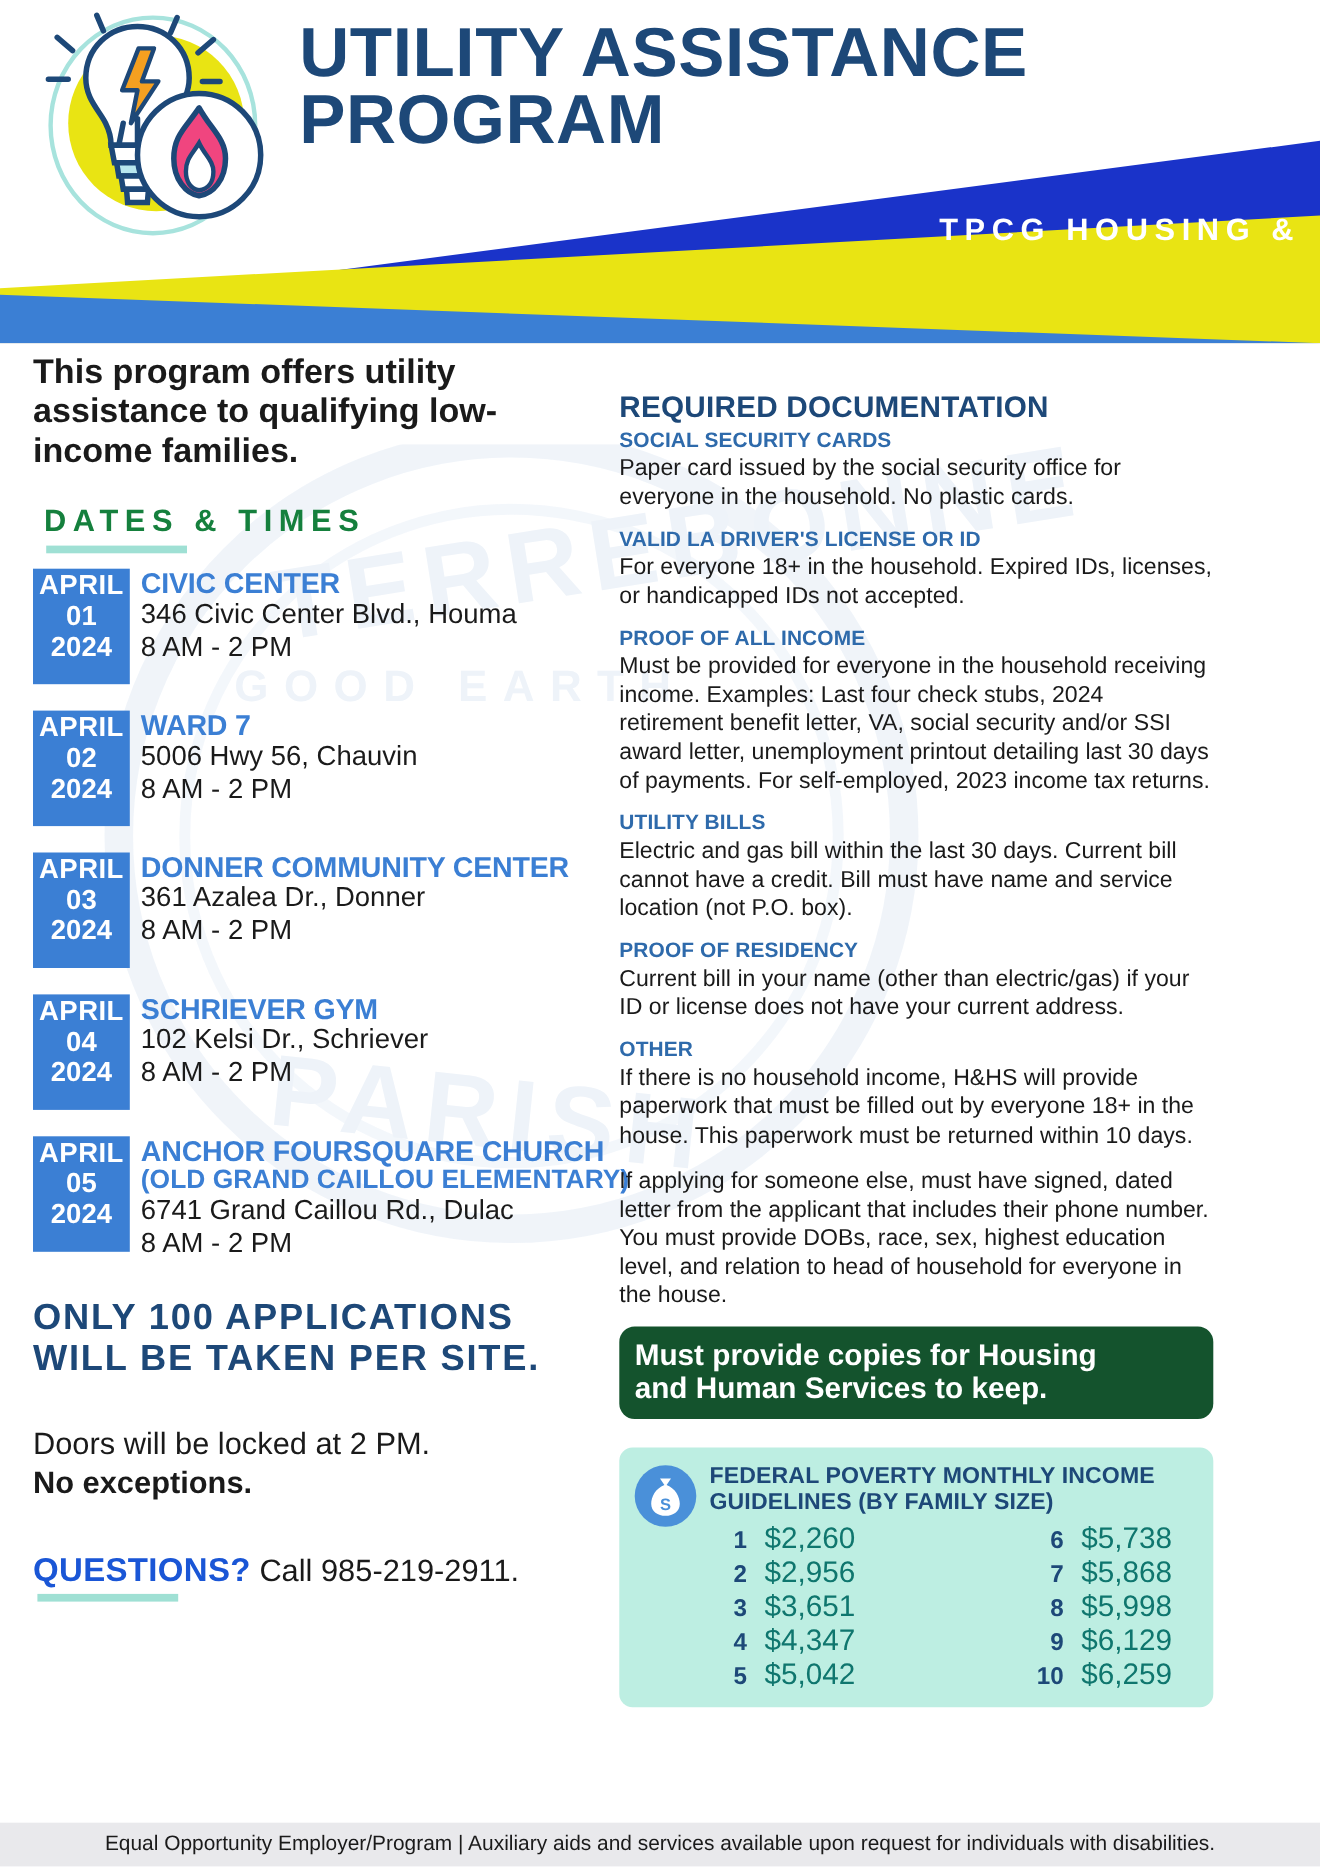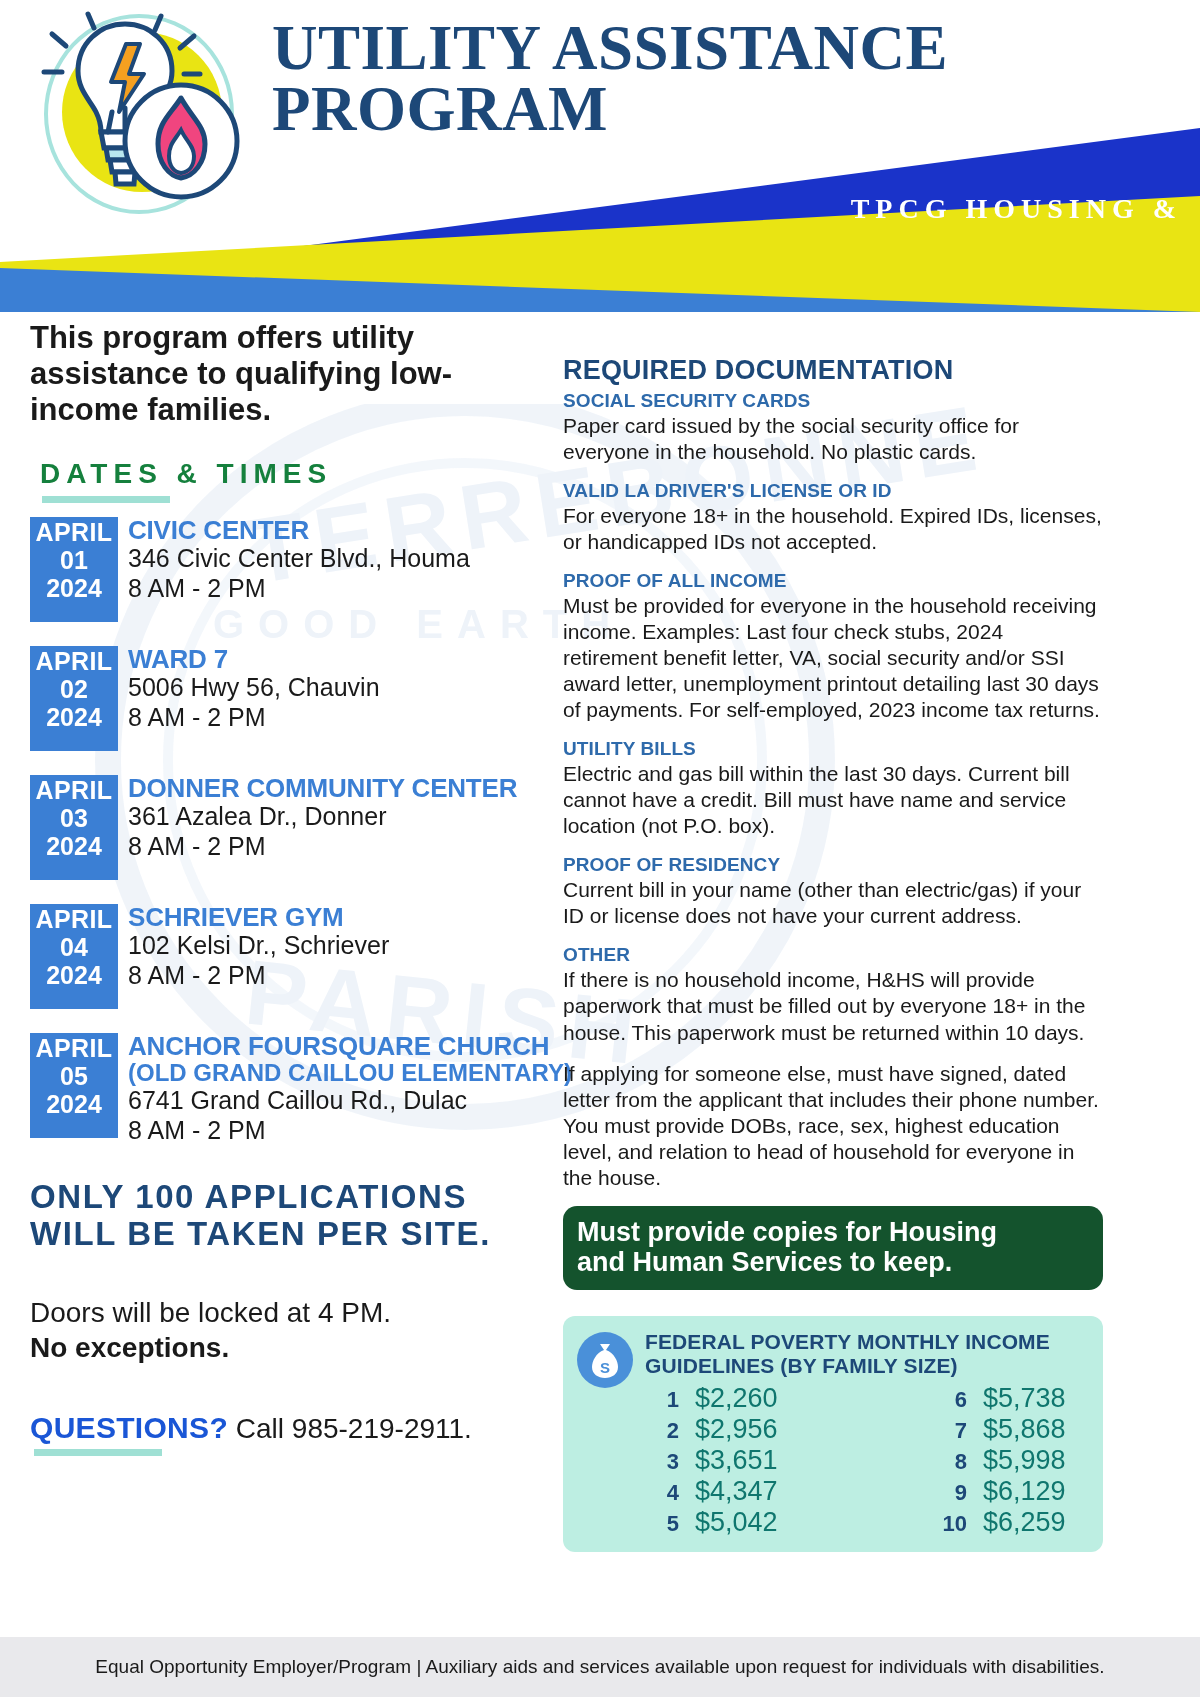--- a/index.html
+++ b/index.html
@@ -46,21 +46,20 @@
   .sw2 { top: 212px; left: 118px; font-size: 40px; letter-spacing: 14px; }
   .sw3 { top: 570px; left: 150px; font-size: 92px; letter-spacing: 10px; transform: rotate(6deg); }
 
   
   .header {
     position: relative;
     width: 1200px; height: 404px;
     z-index: 2;
     background: #ffffff;
     overflow: hidden;
-    font-family: Liberation Serif, serif;
   }
   .hdr-shape { position: absolute; left: 0; top: 0; width: 1200px; height: 312px; }
 
   .logo {
     position: absolute; left: 22px; top: 8px;
     width: 232px; height: 210px; z-index: 3;
   }
   .logo-ring {
     position: absolute; left: 22px; top: 6px;
     width: 190px; height: 200px;
@@ -211,21 +210,21 @@
     color: #1d4878; text-align: right;
   }
   .fpl-v {
     font-size: 27px; color: #0f766e;
     padding-left: 16px;
   }
 
   
   .footer {
     position: absolute; left: 0; bottom: 0;
-    width: 1200px; height: 60px;
+    width: 1200px; height: 40px;
     background: #e9e9ec;
     display: flex; align-items: center; justify-content: center;
     z-index: 5;
   }
   .footer span { font-size: 19px; color: #1a1a1a; }
 </style>
 </head>
 <body>
 
 <div class="page">
@@ -347,21 +346,21 @@
           </div>
         </div>
       </div>
 
     <div class="only-apps">
       <div><span>ONLY </span><b>100</b><span> APPLICATIONS</span></div>
       <div>WILL BE TAKEN PER SITE.</div>
     </div>
 
     <div class="doors">
-      <span>Doors will be locked at 4 PM.</span>
+      <span>Doors will be locked at 2 PM.</span>
       <span class="noex">No exceptions.</span>
     </div>
 
     <div class="questions">
       <span class="q">QUESTIONS?</span>
       <span>Call 985-219-2911.</span>
       <div class="rule2"></div>
     </div>
   </div>
 

